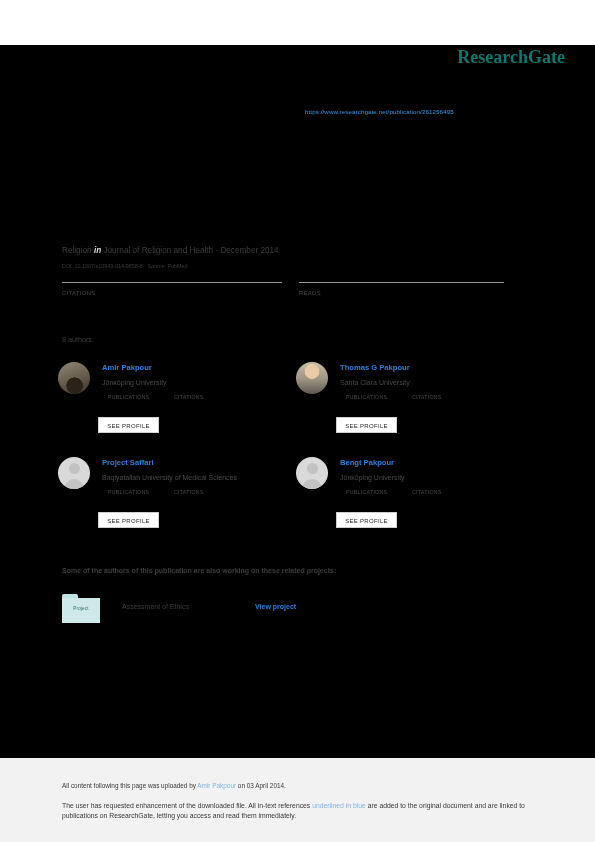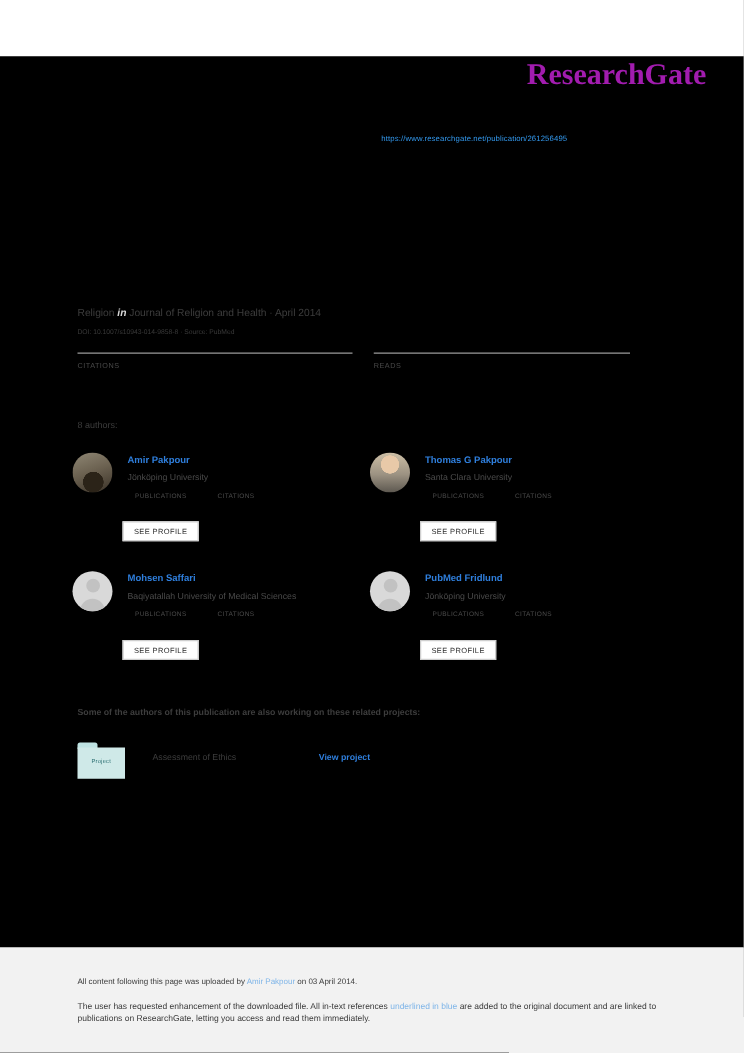--- a/index.html
+++ b/index.html
@@ -34,23 +34,23 @@
     width: 595px; height: 84px;
     background: #f2f2f2;
   }
 
   
   .rg-logo {
     position: absolute;
     right: 30px; top: 47px;
     font-family: "Liberation Serif", serif;
     font-weight: bold;
-    font-size: 24px;
+    font-size: 18px;
     letter-spacing: 0px;
-    color: #a21caf;
+    color: #0f766e;
   }
   .rg-url {
     position: absolute;
     left: 305px; top: 108px;
     font-size: 6.2px;
     color: #3399ee;
     letter-spacing: 0.1px;
     text-decoration: none;
     white-space: nowrap;
   }
@@ -318,21 +318,21 @@
 
 <div class="rg-logo">ResearchGate</div>
 <a class="rg-url" href="#">https://www.researchgate.net/publication/261256495</a>
 
 <div class="hidden-title"></div>
 <div class="hidden-sub"></div>
 
 <div class="meta-line">
   <span>Religion</span>
   <span class="in-word">in</span>
-  <span>Journal of Religion and Health · April 2014</span>
+  <span>Journal of Religion and Health · December 2014</span>
 </div>
 <div class="meta-doi">DOI: 10.1007/s10943-014-9858-8 · Source: PubMed</div>
 
 <div class="stat-col left">
   <div class="stat-rule"></div>
   <div class="stat-value"></div>
   <div class="stat-label">CITATIONS</div>
 </div>
 <div class="stat-col right">
   <div class="stat-rule"></div>
@@ -372,40 +372,40 @@
     </div>
   </div>
   <div class="see-profile">SEE PROFILE</div>
 </div>
 
 <div class="author a3">
   <div class="avatar placeholder">
     <div class="ph-head"></div>
       <div class="ph-body"></div>
   </div>
-  <a class="author-name" href="#">Mohsen Saffari</a>
+  <a class="author-name" href="#">Project Saffari</a>
   <div class="author-affil">Baqiyatallah University of Medical Sciences</div>
   <div class="author-stats">
     <div class="astat pubs">
       <div class="astat-num"></div>
       <div class="astat-label">PUBLICATIONS</div>
     </div><div class="astat">
       <div class="astat-num"></div>
       <div class="astat-label">CITATIONS</div>
     </div>
   </div>
   <div class="see-profile">SEE PROFILE</div>
 </div>
 
 <div class="author a4">
   <div class="avatar placeholder">
     <div class="ph-head"></div>
       <div class="ph-body"></div>
   </div>
-  <a class="author-name" href="#">PubMed Fridlund</a>
+  <a class="author-name" href="#">Bengt Pakpour</a>
   <div class="author-affil">Jönköping University</div>
   <div class="author-stats">
     <div class="astat pubs">
       <div class="astat-num"></div>
       <div class="astat-label">PUBLICATIONS</div>
     </div><div class="astat">
       <div class="astat-num"></div>
       <div class="astat-label">CITATIONS</div>
     </div>
   </div>

